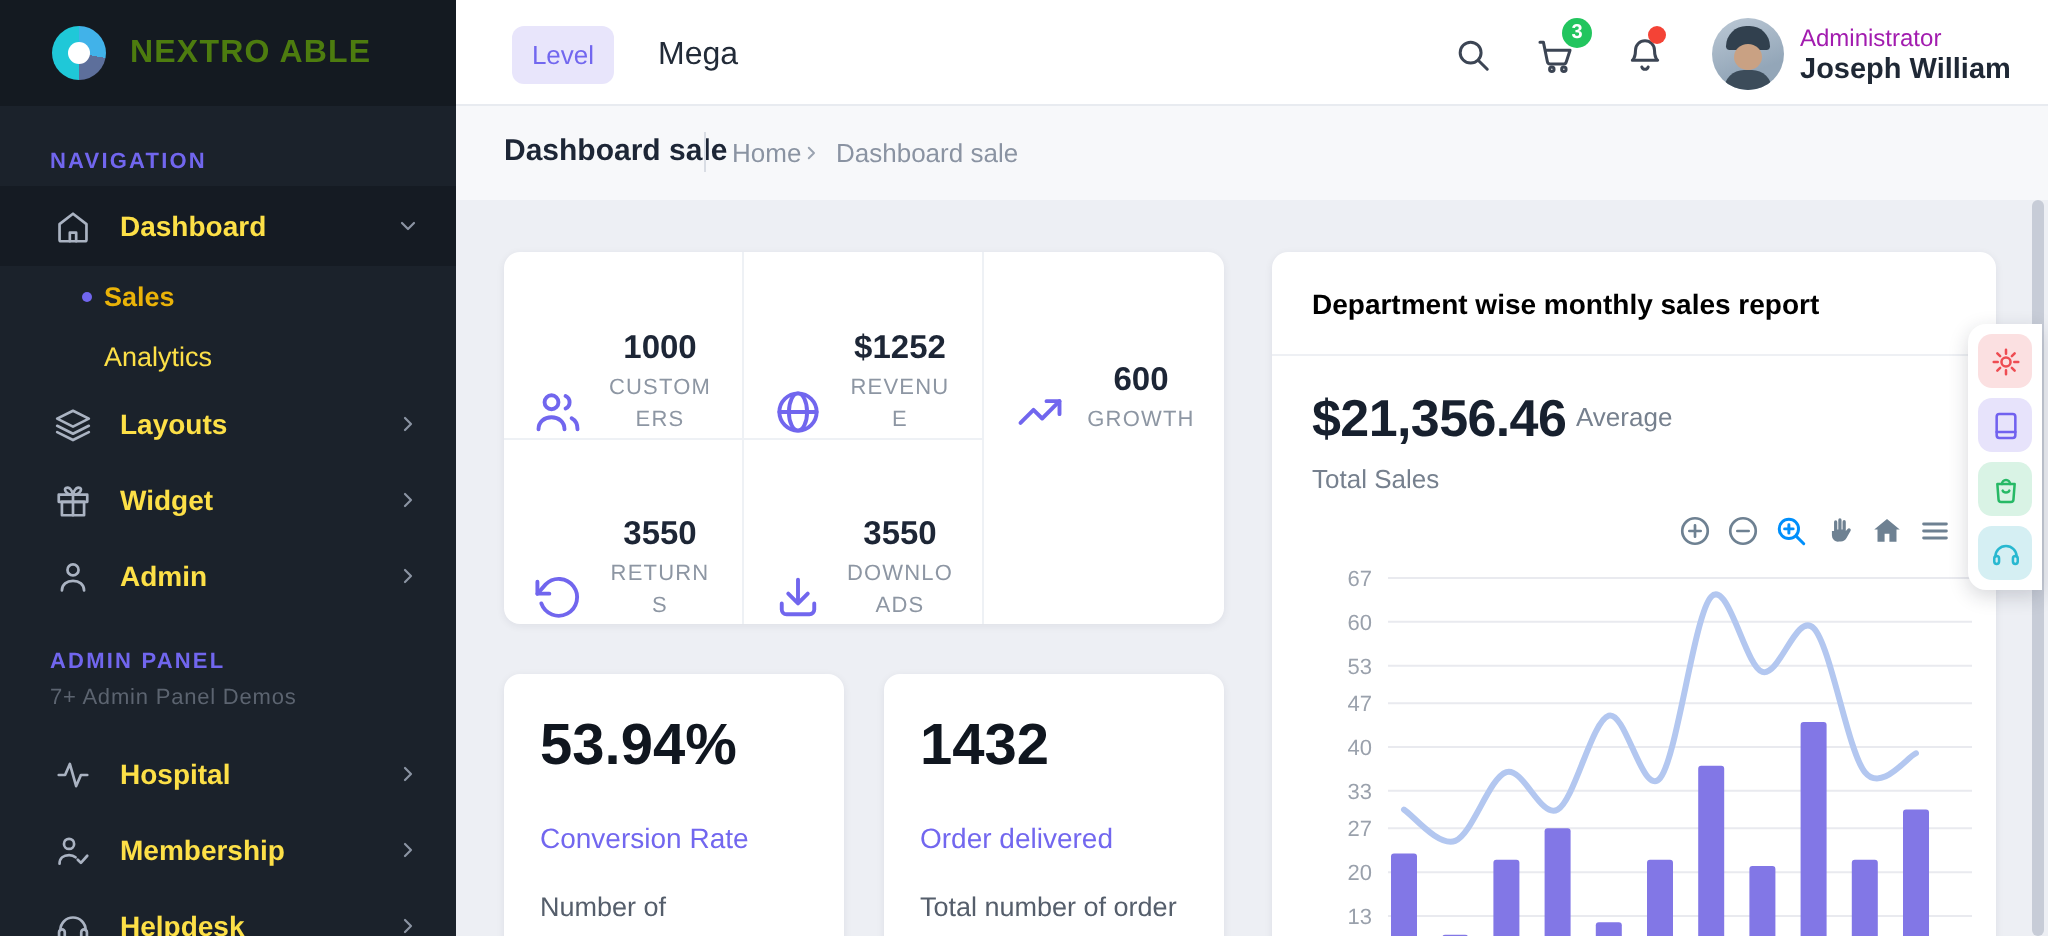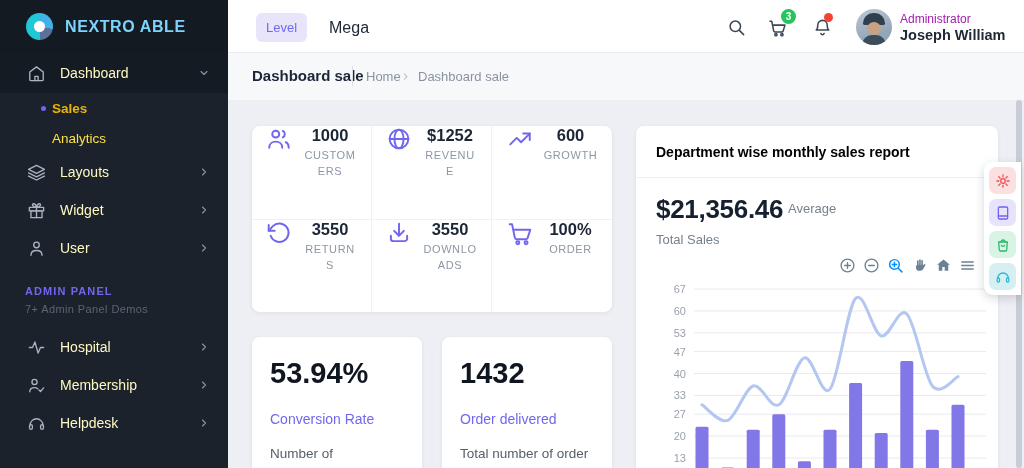--- a/index.html
+++ b/index.html
@@ -9,27 +9,27 @@
     background:#edeff4; color:#1f2733; position:relative;
   }
   svg { display:block; }
 
   
   .sidebar { position:absolute; left:0; top:0; width:228px; height:468px; background:#1b222b; z-index:30; }
   .logo-row { height:53px; background:#141a21; display:flex; align-items:center; padding-left:26px; gap:12px; }
   .logo-mark { width:27px; height:27px; border-radius:50%;
     background:conic-gradient(#41b2e9 0 28%, #5d6f9b 28% 50%, #1fc8d8 50% 100%); position:relative; }
   .logo-mark::after { content:""; position:absolute; left:8px; top:8px; width:11px; height:11px; border-radius:50%; background:#fff; }
-  .logo-text { color:#7dd3fc; font-weight:bold; font-size:16px; letter-spacing:.6px;text-align:right; }
+  .logo-text { color:#4d7c0f; font-weight:bold; font-size:16px; letter-spacing:.6px;text-align:right; }
   .side-section-label { color:#7166ee; font-size:11px; font-weight:bold; letter-spacing:1.1px; padding:22px 0 6px 25px; }
   .side-section-sub { color:#5c6470; font-size:11px; padding:0 0 4px 25px; letter-spacing:.4px; }
   .side-item { height:38px; display:flex; align-items:center; padding:0 18px 0 27px; gap:14px; color:#cfd5dd; font-size:14px; cursor:pointer; }
   .side-item.active { background:#151b23; height:40px; }
   .side-item .s-icon { width:19px; height:19px; color:#aab3c2; flex:0 0 auto; }
-  .side-item .s-label { flex:1; color:#fef9c3; }
+  .side-item .s-label { flex:1; color:#fde047;font-weight:bold; }
   .side-item .s-chev { width:12px; height:12px; color:#8b94a3; }
   .side-sub { height:30px; display:flex; align-items:center; padding-left:52px; position:relative; font-size:13.5px; color:#fde047; cursor:pointer; }
   .side-sub.active { color:#eab308; font-weight:bold; }
   .side-sub .dot { position:absolute; left:41px; top:13px; width:5px; height:5px; border-radius:50%; background:#7166ee; }
 
   
   .topbar { position:absolute; left:228px; top:0; width:796px; height:53px; background:#ffffff; border-bottom:1px solid #e8ebf0; z-index:20; }
   .tab-level { position:absolute; left:28px; top:13px; width:51px; height:29px; border:none; border-radius:6px;
     background:#e8e5fb; color:#7267ef; font-size:13px; font-family:inherit; cursor:pointer; }
   .tab-mega { position:absolute; left:93px; top:13px; height:29px; border:none; background:transparent; color:#222b38;
@@ -55,21 +55,21 @@
   .crumb-div { position:absolute; left:124px; top:13px; width:1px; height:20px; background:#d9dde4; }
   .crumb-link { position:absolute; top:16px; font-size:13px; color:#8a93a2; cursor:pointer; }
   .crumb-home { left:138px; }
   .crumb-chev { position:absolute; left:173px; top:19px; width:9px; height:9px; color:#9aa3b0; }
   .crumb-current { left:190px; cursor:default; }
 
   
   .card { position:absolute; background:#fff; border-radius:8px; box-shadow:0 1px 4px rgba(27,34,51,.07); }
   .stats-card { left:252px; top:126px; width:360px; height:186px; display:grid;
     grid-template-columns:1fr 1fr 1fr; grid-template-rows:1fr 1fr; }
-  .stat-cell { display:flex; align-items:flex-start; justify-content:center; gap:11px; border-right:1px solid #eef1f5; }
+  .stat-cell { display:flex; align-items:flex-end; justify-content:center; gap:11px; border-right:1px solid #eef1f5; }
   .stat-cell:nth-child(3n) { border-right:none; }
   .stat-cell:nth-child(n+4) { border-top:1px solid #eef1f5; }
   .stat-icon { width:26px; height:26px; color:#7166ee; flex:0 0 auto; }
   .stat-txt { width:54px; text-align:center; }
   .stat-value { font-size:16.5px; font-weight:bold; color:#1d2636; margin-bottom:3px; }
   .stat-label { font-size:11px; color:#8d96a3; letter-spacing:.6px; word-break:break-all; line-height:1.45; }
 
   .mini-card { top:337px; width:170px; height:160px; padding:20px 18px; }
   .conv-card { left:252px; }
   .order-card { left:442px; }
@@ -104,20 +104,21 @@
 </style>
 </head>
 <body>
 
 <aside class="sidebar">
   <div class="logo-row">
     <span class="logo-mark"></span>
     <span class="logo-text">NEXTRO ABLE</span>
   </div>
 
+  <div class="side-section-label">NAVIGATION</div>
 
   <div class="side-item active">
     <span class="s-icon">
       <svg viewBox="0 0 24 24" fill="none" stroke="currentColor" stroke-width="1.7" stroke-linecap="round" stroke-linejoin="round">
           <path d="M3.5 10.2 12 3.6l8.5 6.6V20a1 1 0 0 1-1 1h-15a1 1 0 0 1-1-1z"></path>
           <path d="M10 21v-5.4h4V21"></path>
         </svg>
     </span>
     <span class="s-label">Dashboard</span>
     <span class="s-chev">
@@ -167,21 +168,21 @@
     </span>
   </div>
 
   <div class="side-item">
     <span class="s-icon">
       <svg viewBox="0 0 24 24" fill="none" stroke="currentColor" stroke-width="1.7" stroke-linecap="round" stroke-linejoin="round">
           <circle cx="12" cy="7.5" r="3.5"></circle>
           <path d="M5 20.5c0-3.9 3.1-6 7-6s7 2.1 7 6"></path>
         </svg>
     </span>
-    <span class="s-label">User</span>
+    <span class="s-label">Admin</span>
     <span class="s-chev">
       <svg viewBox="0 0 24 24" fill="none" stroke="currentColor" stroke-width="2.2" stroke-linecap="round" stroke-linejoin="round">
           <path d="M9 6l6 6-6 6"></path>
         </svg>
     </span>
   </div>
 
   <div class="side-section-label" style="padding-top:18px;">ADMIN PANEL</div>
   <div class="side-section-sub">7+ Admin Panel Demos</div>
 
@@ -337,33 +338,20 @@
     <span class="stat-icon">
       <svg viewBox="0 0 24 24" fill="none" stroke="currentColor" stroke-width="1.8" stroke-linecap="round" stroke-linejoin="round">
           <path d="M12 3.5V14"></path>
           <path d="M7.5 10 12 14.5 16.5 10"></path>
           <path d="M4.5 14.5v2.8a2.2 2.2 0 0 0 2.2 2.2h10.6a2.2 2.2 0 0 0 2.2-2.2v-2.8"></path>
         </svg>
     </span>
     <span class="stat-txt">
       <div class="stat-value">3550</div>
       <div class="stat-label">DOWNLOADS</div>
-    </span>
-  </div>
-  <div class="stat-cell">
-    <span class="stat-icon">
-      <svg viewBox="0 0 24 24" fill="none" stroke="currentColor" stroke-width="1.8" stroke-linecap="round" stroke-linejoin="round">
-          <path d="M2.5 4h2.2l2.5 12.3a1.7 1.7 0 0 0 1.7 1.4h8.5a1.7 1.7 0 0 0 1.7-1.3L21.5 9H6"></path>
-          <circle cx="10" cy="21" r="1.4"></circle>
-          <circle cx="17.6" cy="21" r="1.4"></circle>
-        </svg>
-    </span>
-    <span class="stat-txt">
-      <div class="stat-value">100%</div>
-      <div class="stat-label">ORDER</div>
     </span>
   </div>
 </section>
 
 <section class="card mini-card conv-card">
   <div class="mini-value">53.94%</div>
   <div class="mini-title">Conversion Rate</div>
   <div class="mini-desc">Number of conversions divided by the total visitors.</div>
 </section>
 

